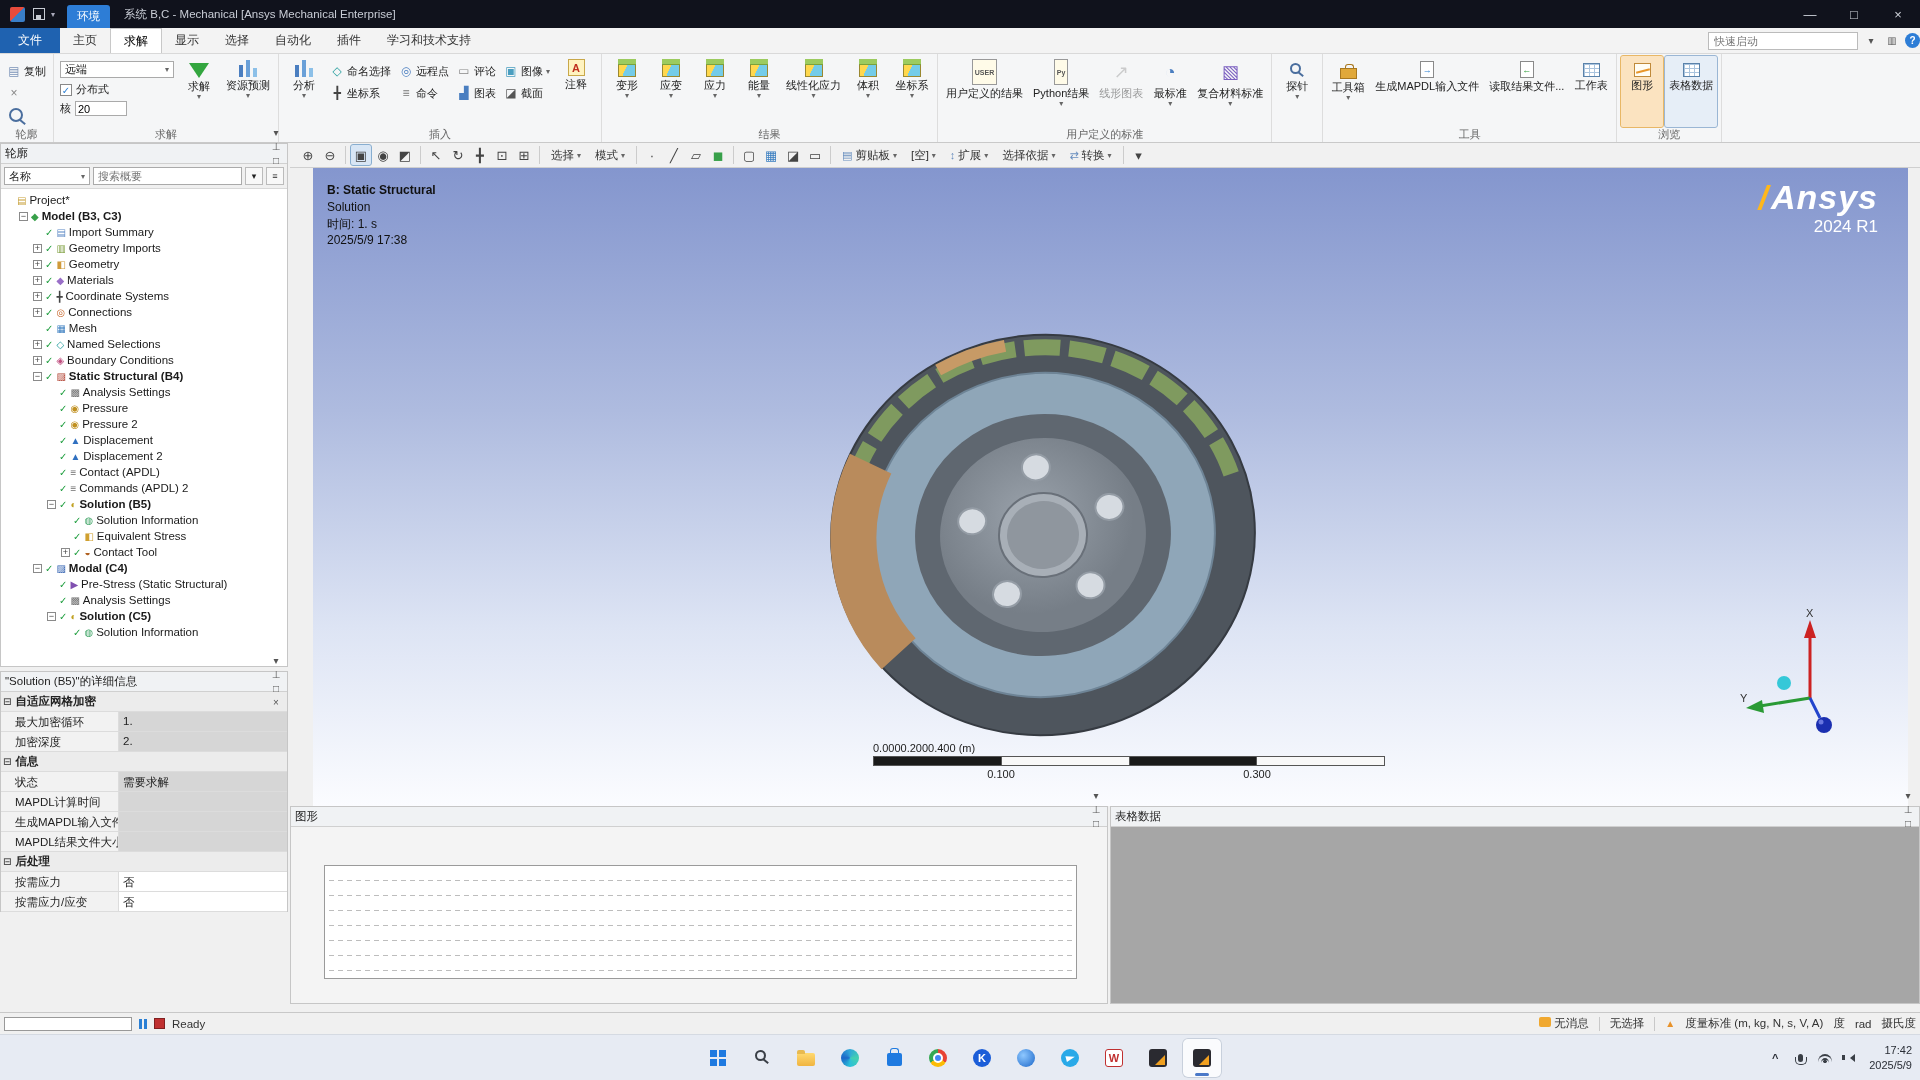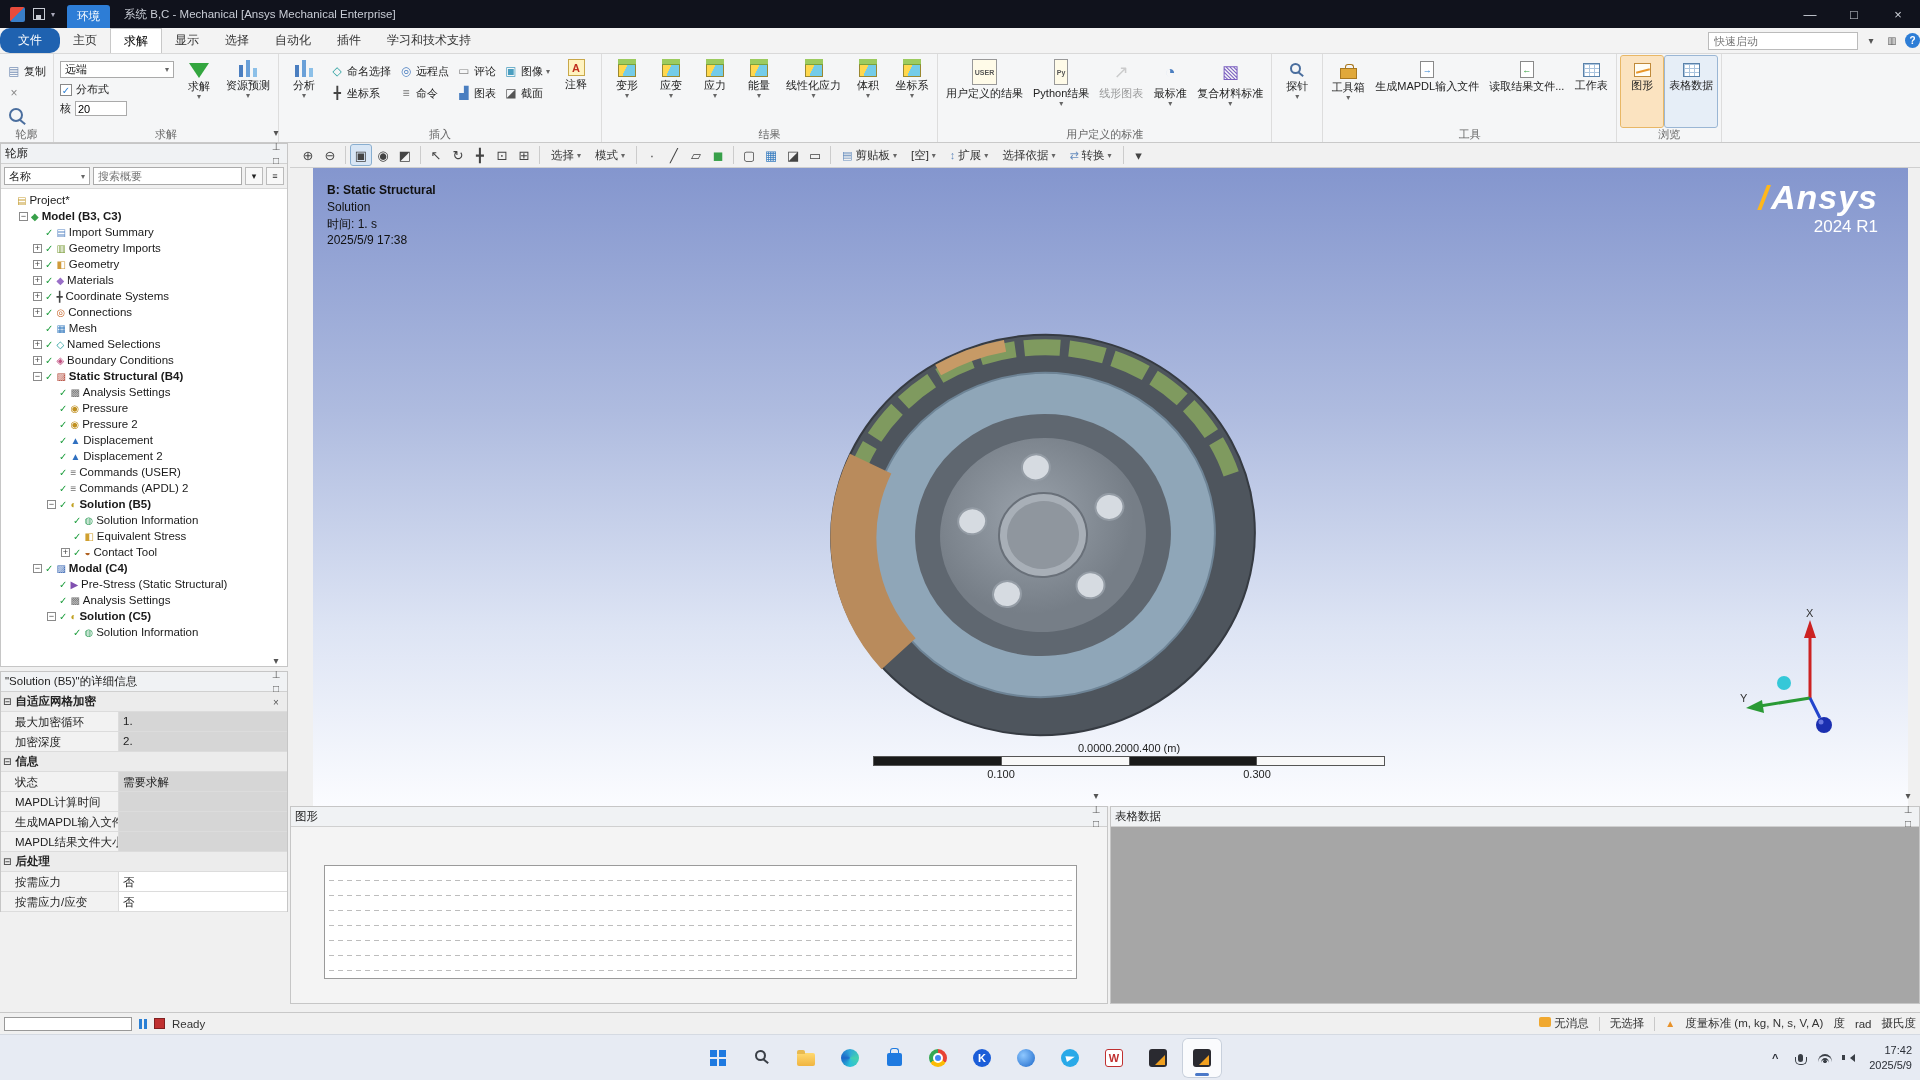--- a/index.html
+++ b/index.html
@@ -12,21 +12,21 @@
   .ic-save { width:12px; height:12px; border:1.5px solid #c8ccd4; position:relative; margin-right:6px; flex:none; }
   .ic-save::after { content:""; position:absolute; left:2px; bottom:0; width:5px; height:4px; background:#c8ccd4; }
   .tb-caret { font-size:8px; margin-right:12px; color:#aab; }
   .env-tab { background:#2d7dd6; color:#fff; height:23px; align-self:flex-end; display:flex; align-items:center; padding:0 10px; border-radius:3px 3px 0 0; }
   .win-title { margin-left:14px; color:#c9cdd6; white-space:nowrap; }
   .win-controls { margin-left:auto; display:flex; height:100%; }
   .win-controls span { width:44px; display:flex; align-items:center; justify-content:center; font-size:13px; color:#cfd3da; }
 
   
   .tabrow { position:absolute; top:28px; left:0; right:0; height:26px; background:#f3f3f3; border-bottom:1px solid #d9d9d9; display:flex; align-items:stretch; }
-  .file-tab { background:#1f62b0; color:#fff; display:flex; align-items:center; padding:0 18px;border-radius:10px; }
+  .file-tab { background:#1f62b0; color:#fff; display:flex; align-items:center; padding:0 18px; }
   #tab-items { display:flex; }
   .tab { display:flex; align-items:center; padding:0 13px; color:#333; }
   .tab.active { background:#fff; border:1px solid #c8c8c8; border-bottom:none; color:#000; }
   .quick-launch { margin-left:auto; display:flex; align-items:center; gap:5px; padding-right:0; }
   .quick-launch input { width:150px; height:18px; border:1px solid #bbb; font-size:11px; padding:0 5px; background:#fff; font-family:inherit; }
   .ql-ic { width:16px; height:16px; display:flex; align-items:center; justify-content:center; font-size:10px; color:#555; }
   .ql-help { width:15px; height:15px; border-radius:50%; background:#2d7dd6; color:#fff; font-size:10px; font-weight:bold; display:flex; align-items:center; justify-content:center; }
 
   
   .ribbon { position:absolute; top:54px; left:0; right:0; height:89px; background:#f5f6f7; border-bottom:1px solid #c9c9c9; display:flex; overflow:hidden; }
@@ -110,21 +110,21 @@
   
   .viewport { position:absolute; top:168px; left:290px; right:12px; height:638px; background:linear-gradient(180deg,#8496ce 0%,#aebbdf 38%,#dde4f4 72%,#fbfcff 100%); overflow:hidden;margin-left:23px; }
   .vp-annot { position:absolute; left:14px; top:14px; font-size:12px; color:#111; line-height:1.4; }
   .vp-title { font-weight:bold; }
   .ansys-logo { position:absolute; right:30px; top:12px; text-align:right; color:#fff; }
   .logo-main { font-size:34px; font-weight:bold; font-style:italic; letter-spacing:1px; line-height:1.05; }
   .logo-slash { color:#ffb71b; margin-right:2px; }
   .logo-ver { font-size:17px; margin-top:1px; }
   .disc-svg { position:absolute; left:500px; top:152px; }
   .scalebar { position:absolute; left:560px; top:574px; width:512px; font-size:11px; color:#222; }
-  .sb-top { display:flex; justify-content:center; margin-bottom:2px; }
+  .sb-top { display:flex; justify-content:flex-start; margin-bottom:2px; }
   .sb-bar { height:10px; border:1px solid #555; display:flex; background:#fff; }
   .seg { flex:1; } .seg.b { background:#1a1a1a; } .seg.w { background:#f8f8f8; }
   .seg + .seg { border-left:1px solid #555; }
   .sb-bot { position:relative; height:14px; margin-top:2px; }
   .sb-b0 { position:absolute; left:25%; transform:translateX(-50%);text-align:right; }
   .sb-b1 { position:absolute; left:75%; transform:translateX(-50%); }
   .triad { position:absolute; left:1425px; top:438px; }
 
   
   .bottom-panels { position:absolute; top:806px; left:290px; right:0; height:198px; display:flex; }
@@ -552,21 +552,21 @@
         <div class="trow" style="padding-left: 46px;">
           <span class="texp hid"></span>
           <span class="tchk">✓</span>
           <span class="tico" style="color: rgb(48, 112, 192);">▲</span>
           <span class="tlab">Displacement 2</span>
         </div>
         <div class="trow" style="padding-left: 46px;">
           <span class="texp hid"></span>
           <span class="tchk">✓</span>
           <span class="tico" style="color: rgb(112, 112, 112);">≡</span>
-          <span class="tlab">Commands (USER)</span>
+          <span class="tlab">Contact (APDL)</span>
         </div>
         <div class="trow" style="padding-left: 46px;">
           <span class="texp hid"></span>
           <span class="tchk">✓</span>
           <span class="tico" style="color: rgb(112, 112, 112);">≡</span>
           <span class="tlab">Commands (APDL) 2</span>
         </div>
         <div class="trow bold" style="padding-left: 46px;">
           <span class="texp">−</span>
           <span class="tchk">✓</span>

